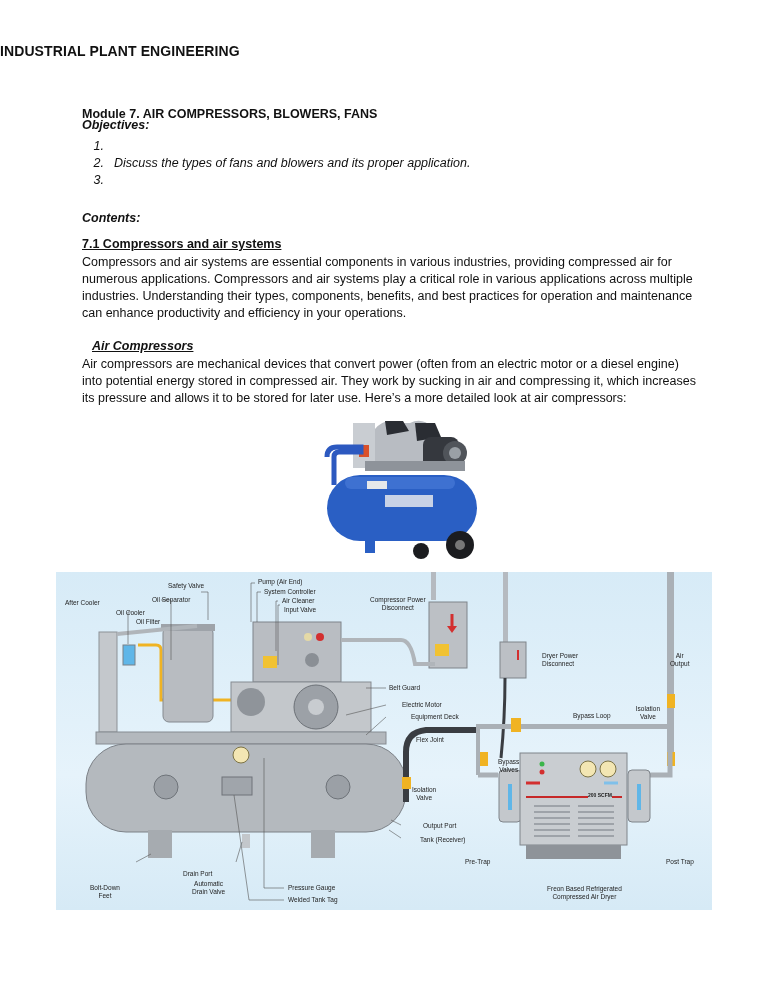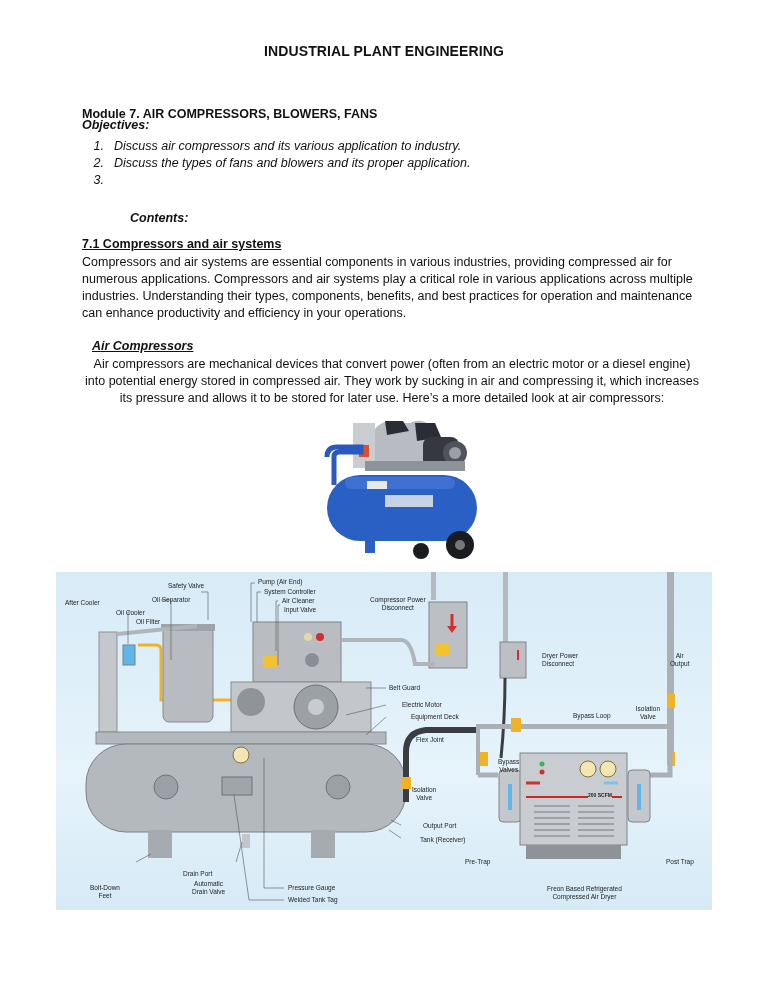--- a/index.html
+++ b/index.html
@@ -1,18 +1,18 @@
 <!DOCTYPE html>
 <html><head>
 <meta charset="utf-8">
 <style>
   html, body { margin:0; padding:0; background:#ffffff; }
   body { width:768px; height:994px; position:relative; overflow:hidden;
          font-family:"Liberation Sans", sans-serif; color:#111; }
-  .page-title { position:absolute; left:0; width:768px; top:43px; text-align:center;
+  .page-title { position:absolute; left:0; width:768px; top:43px; text-align:left;
                 font-weight:bold; font-size:14px; letter-spacing:0.1px; }
   .module { position:absolute; left:82px; top:107px; font-weight:bold; font-size:12.5px; }
   .label-bi { font-weight:bold; font-style:italic; font-size:12.5px; position:absolute; left:82px; }
   .objectives { position:absolute; left:82px; top:138px; margin:0; padding:0; list-style:none;
                 font-style:italic; font-size:12.5px; }
   .objectives li { height:17px; line-height:17px; display:flex; }
   .objectives .num { width:22px; text-align:right; padding-right:10px; }
   .h-sec { position:absolute; left:82px; font-weight:bold; font-size:12.5px; text-decoration:underline; }
   .para { position:absolute; left:82px; width:620px; font-size:12.5px; line-height:17px; margin:0; }
   .photo { position:absolute; left:305px; top:415px; width:180px; height:155px; }
@@ -24,38 +24,37 @@
 </head>
 <body>
 
 <div class="page-title">INDUSTRIAL PLANT ENGINEERING</div>
 <div class="module">Module 7. AIR COMPRESSORS, BLOWERS, FANS</div>
 <div class="label-bi" style="top:118px;">Objectives:</div>
 
 <ol class="objectives">
   <li>
       <span class="num">1.</span>
-      <span>Discuss air compressors and its various application to industry.</span>
     </li>
   <li>
       <span class="num">2.</span>
       <span>Discuss the types of fans and blowers and its proper application.</span>
     </li>
   <li>
       <span class="num">3.</span>
     </li>
 </ol>
 
-<div class="label-bi" style="top:211px;margin-left:48px;">Contents:</div>
+<div class="label-bi" style="top:211px;">Contents:</div>
 
 <div class="h-sec" style="top:237px;">7.1 Compressors and air systems</div>
 <p class="para" style="top:254px;">Compressors and air systems are essential components in various industries, providing compressed air for numerous applications. Compressors and air systems play a critical role in various applications across multiple industries. Understanding their types, components, benefits, and best practices for operation and maintenance can enhance productivity and efficiency in your operations.</p>
 
 <div class="h-sec" style="top:339px; font-style:italic;margin-left:10px;">Air Compressors</div>
-<p class="para" style="top:356px;text-align:center;">Air compressors are mechanical devices that convert power (often from an electric motor or a diesel engine) into potential energy stored in compressed air. They work by sucking in air and compressing it, which increases its pressure and allows it to be stored for later use. Here’s a more detailed look at air compressors:</p>
+<p class="para" style="top:356px;">Air compressors are mechanical devices that convert power (often from an electric motor or a diesel engine) into potential energy stored in compressed air. They work by sucking in air and compressing it, which increases its pressure and allows it to be stored for later use. Here’s a more detailed look at air compressors:</p>
 
 <svg class="photo" viewBox="0 0 180 155">
   <rect x="48" y="8" width="22" height="45" fill="#c9cdd2"></rect>
   <path d="M70 14 q10-12 25-6 l10 0 q12-6 22 4 l0 40 l-57 0 z" fill="#b8bcc2"></path>
   <path d="M80 6 l18 0 l6 10 l-22 4 z" fill="#2a2d33"></path>
   <path d="M110 8 l20 0 l6 14 l-24 4 z" fill="#2a2d33"></path>
   <rect x="118" y="22" width="36" height="32" rx="8" fill="#35383e"></rect>
   <circle cx="150" cy="38" r="12" fill="#50545a"></circle>
   <circle cx="150" cy="38" r="6" fill="#9aa0a6"></circle>
   <rect x="60" y="46" width="100" height="10" fill="#8e939a"></rect>

